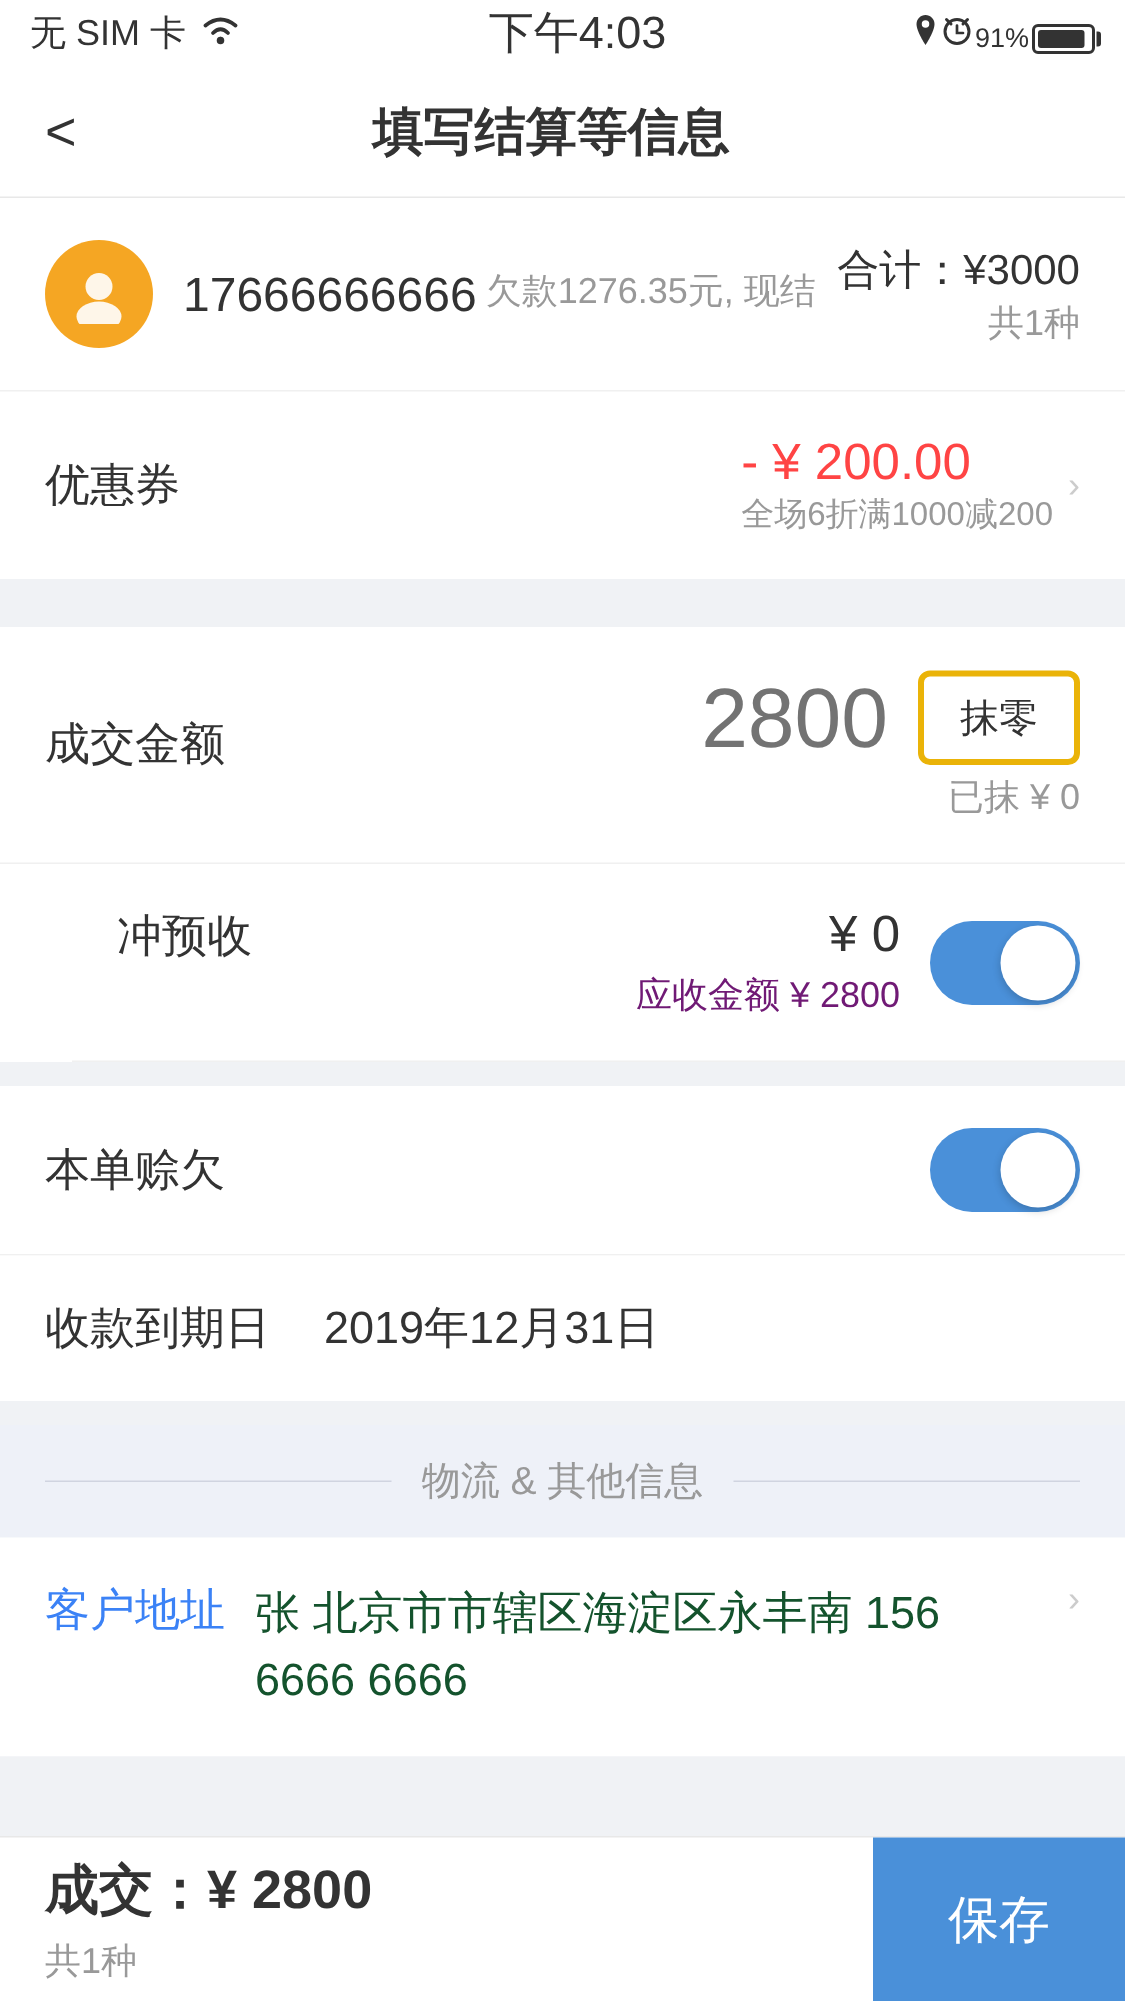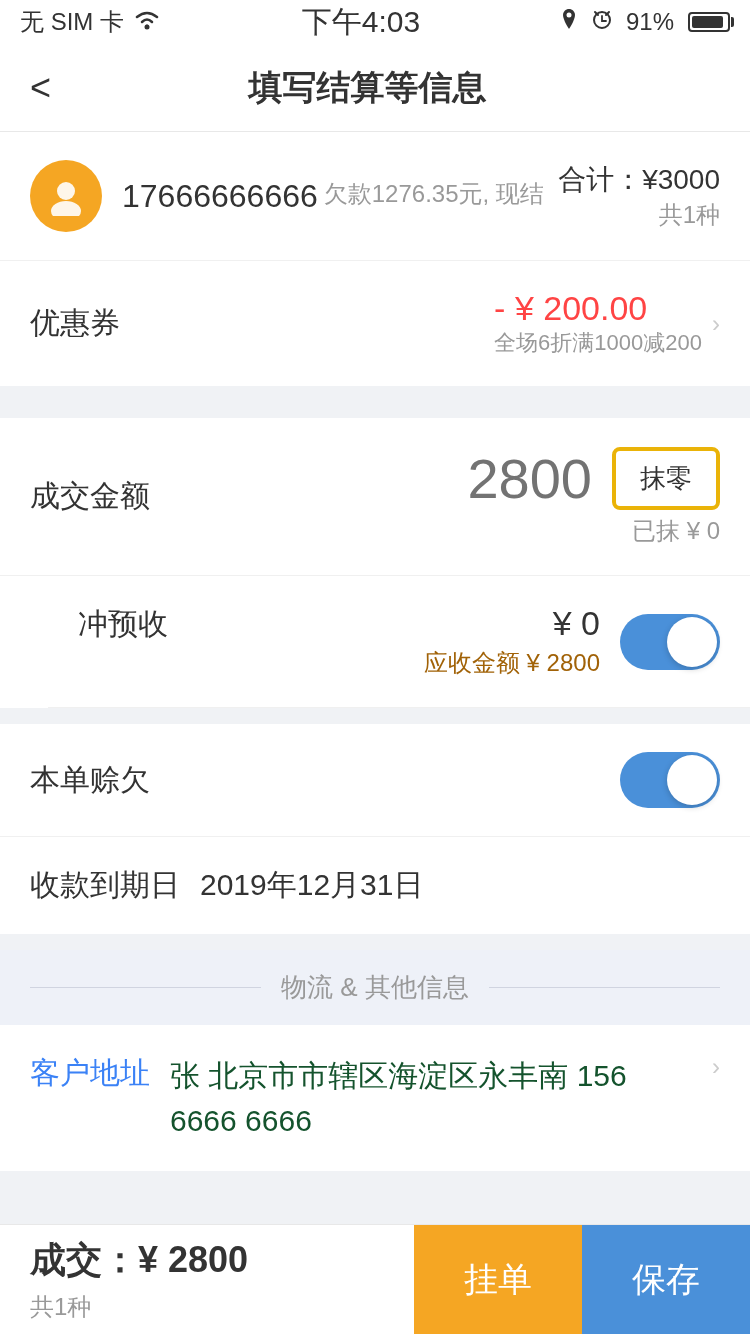--- a/index.html
+++ b/index.html
@@ -18,21 +18,21 @@
       background: #fff;
       display: flex;
       align-items: center;
       justify-content: space-between;
       padding: 0 20px;
       font-size: 24px;
       color: #333;
     }
     .status-left { display: flex; align-items: center; gap: 8px; }
     .status-center { font-size: 30px; font-weight: 500; }
-    .status-right { display: flex; align-items: center; gap: 14px; font-size: 24px; }
+    .status-right { display: flex; align-items: flex-end; gap: 2px; font-size: 18px; }
     .battery {
       width: 42px; height: 20px; border: 2px solid #333; border-radius: 4px; position: relative; display: inline-flex; align-items: center; padding: 2px;
     }
     .battery::after { content: ''; width: 3px; height: 10px; background: #333; position: absolute; right: -6px; top: 50%; transform: translateY(-50%); border-radius: 0 2px 2px 0; }
     .battery-fill { background: #333; border-radius: 2px; height: 100%; width: 91%; }
 
     .nav-bar {
       height: 88px;
       background: #fff;
       display: flex;
@@ -107,21 +107,21 @@
       display: flex;
       align-items: flex-start;
       justify-content: space-between;
       border-bottom: 1px solid #f0f0f0;
       min-height: 100px;
       margin-left: 48px;
     }
     .chongyu-right { display: flex; align-items: center; gap: 20px; }
     .chongyu-amount-block { text-align: right; }
     .chongyu-amount { font-size: 34px; color: #333; font-weight: 500; display: block; }
-    .chongyu-sub { font-size: 24px; color: #a16207; display: block; margin-top: 4px; }
+    .chongyu-sub { font-size: 24px; color: #701a75; display: block; margin-top: 4px; }
 
     
     .toggle {
       width: 100px; height: 56px; border-radius: 28px; background: #4a90d9;
       position: relative; cursor: pointer; flex-shrink: 0;
     }
     .toggle-knob {
       width: 50px; height: 50px; border-radius: 50%; background: #fff;
       position: absolute; top: 3px; right: 3px;
       box-shadow: 0 2px 6px rgba(0,0,0,0.2);
@@ -133,21 +133,21 @@
       align-items: center;
       justify-content: space-between;
       background: #fff;
     }
 
     .shouquan-row {
       padding: 28px 30px;
       display: flex;
       align-items: center;
       background: #fff;
-      gap: 20px;
+      gap: 36px;
     }
     .shouquan-date { font-size: 30px; color: #333; }
 
     .logistics-divider {
       padding: 20px 30px;
       display: flex;
       align-items: center;
       gap: 20px;
       background: #eef1f8;
     }
@@ -338,15 +338,14 @@
 
 <div class="bottom-spacer"></div>
 
 <div class="bottom-bar">
   <div class="bottom-summary">
     <div class="bottom-deal">
       <span>成交：</span><span>¥ 2800</span>
     </div>
     <span class="bottom-count">共1种</span>
   </div>
-  <button class="bottom-btn btn-hold">挂单</button>
   <button class="bottom-btn btn-save">保存</button>
 </div>
 
 </body></html>

